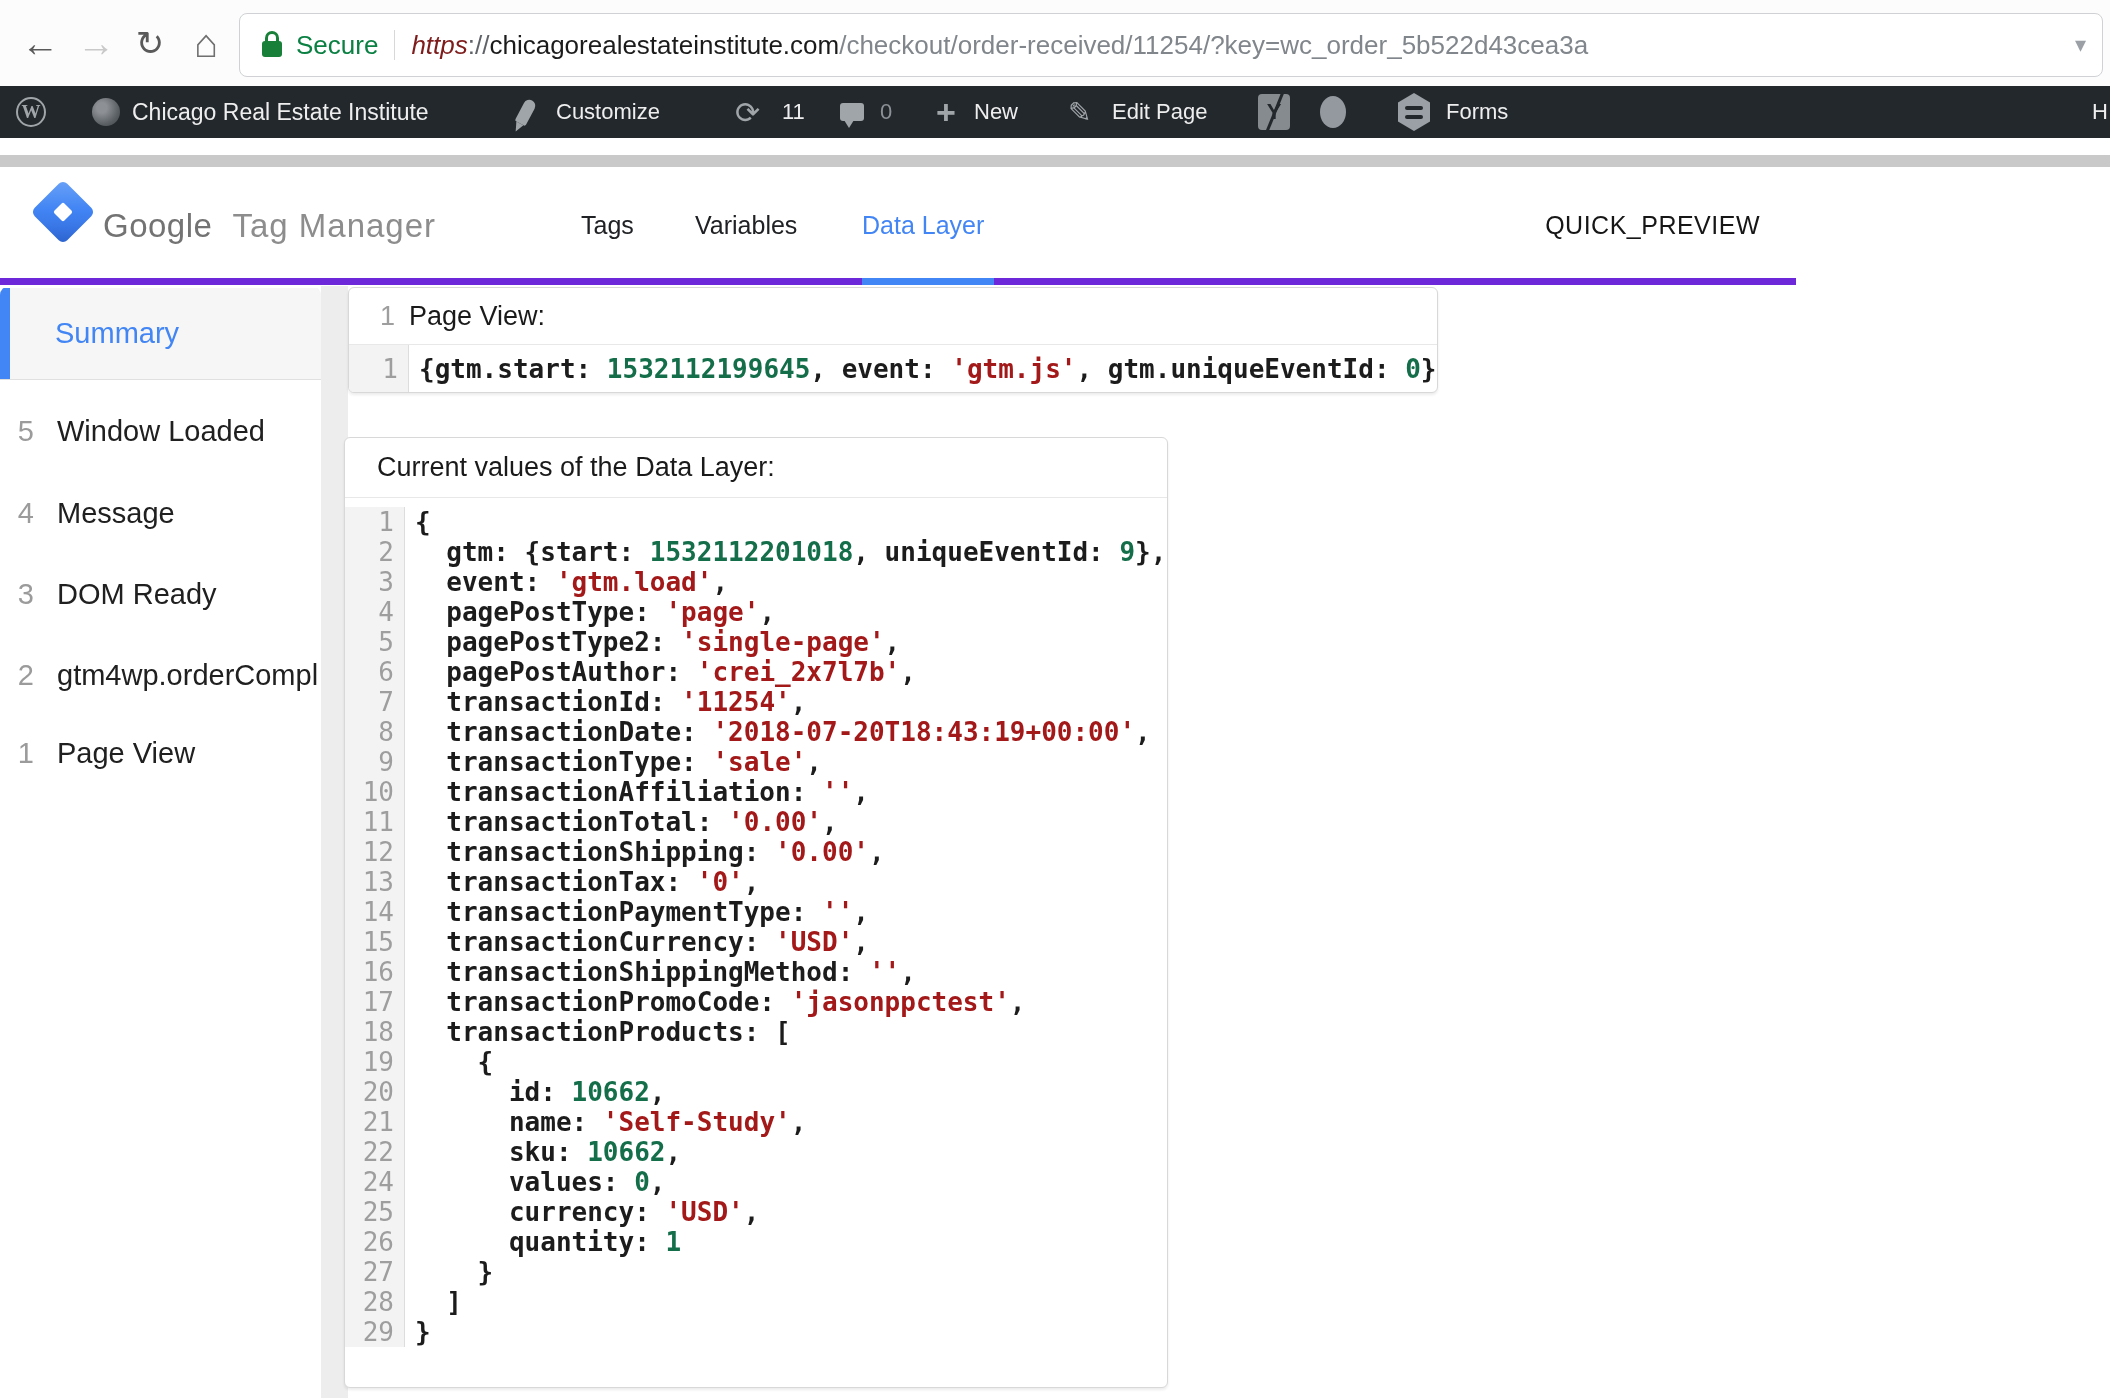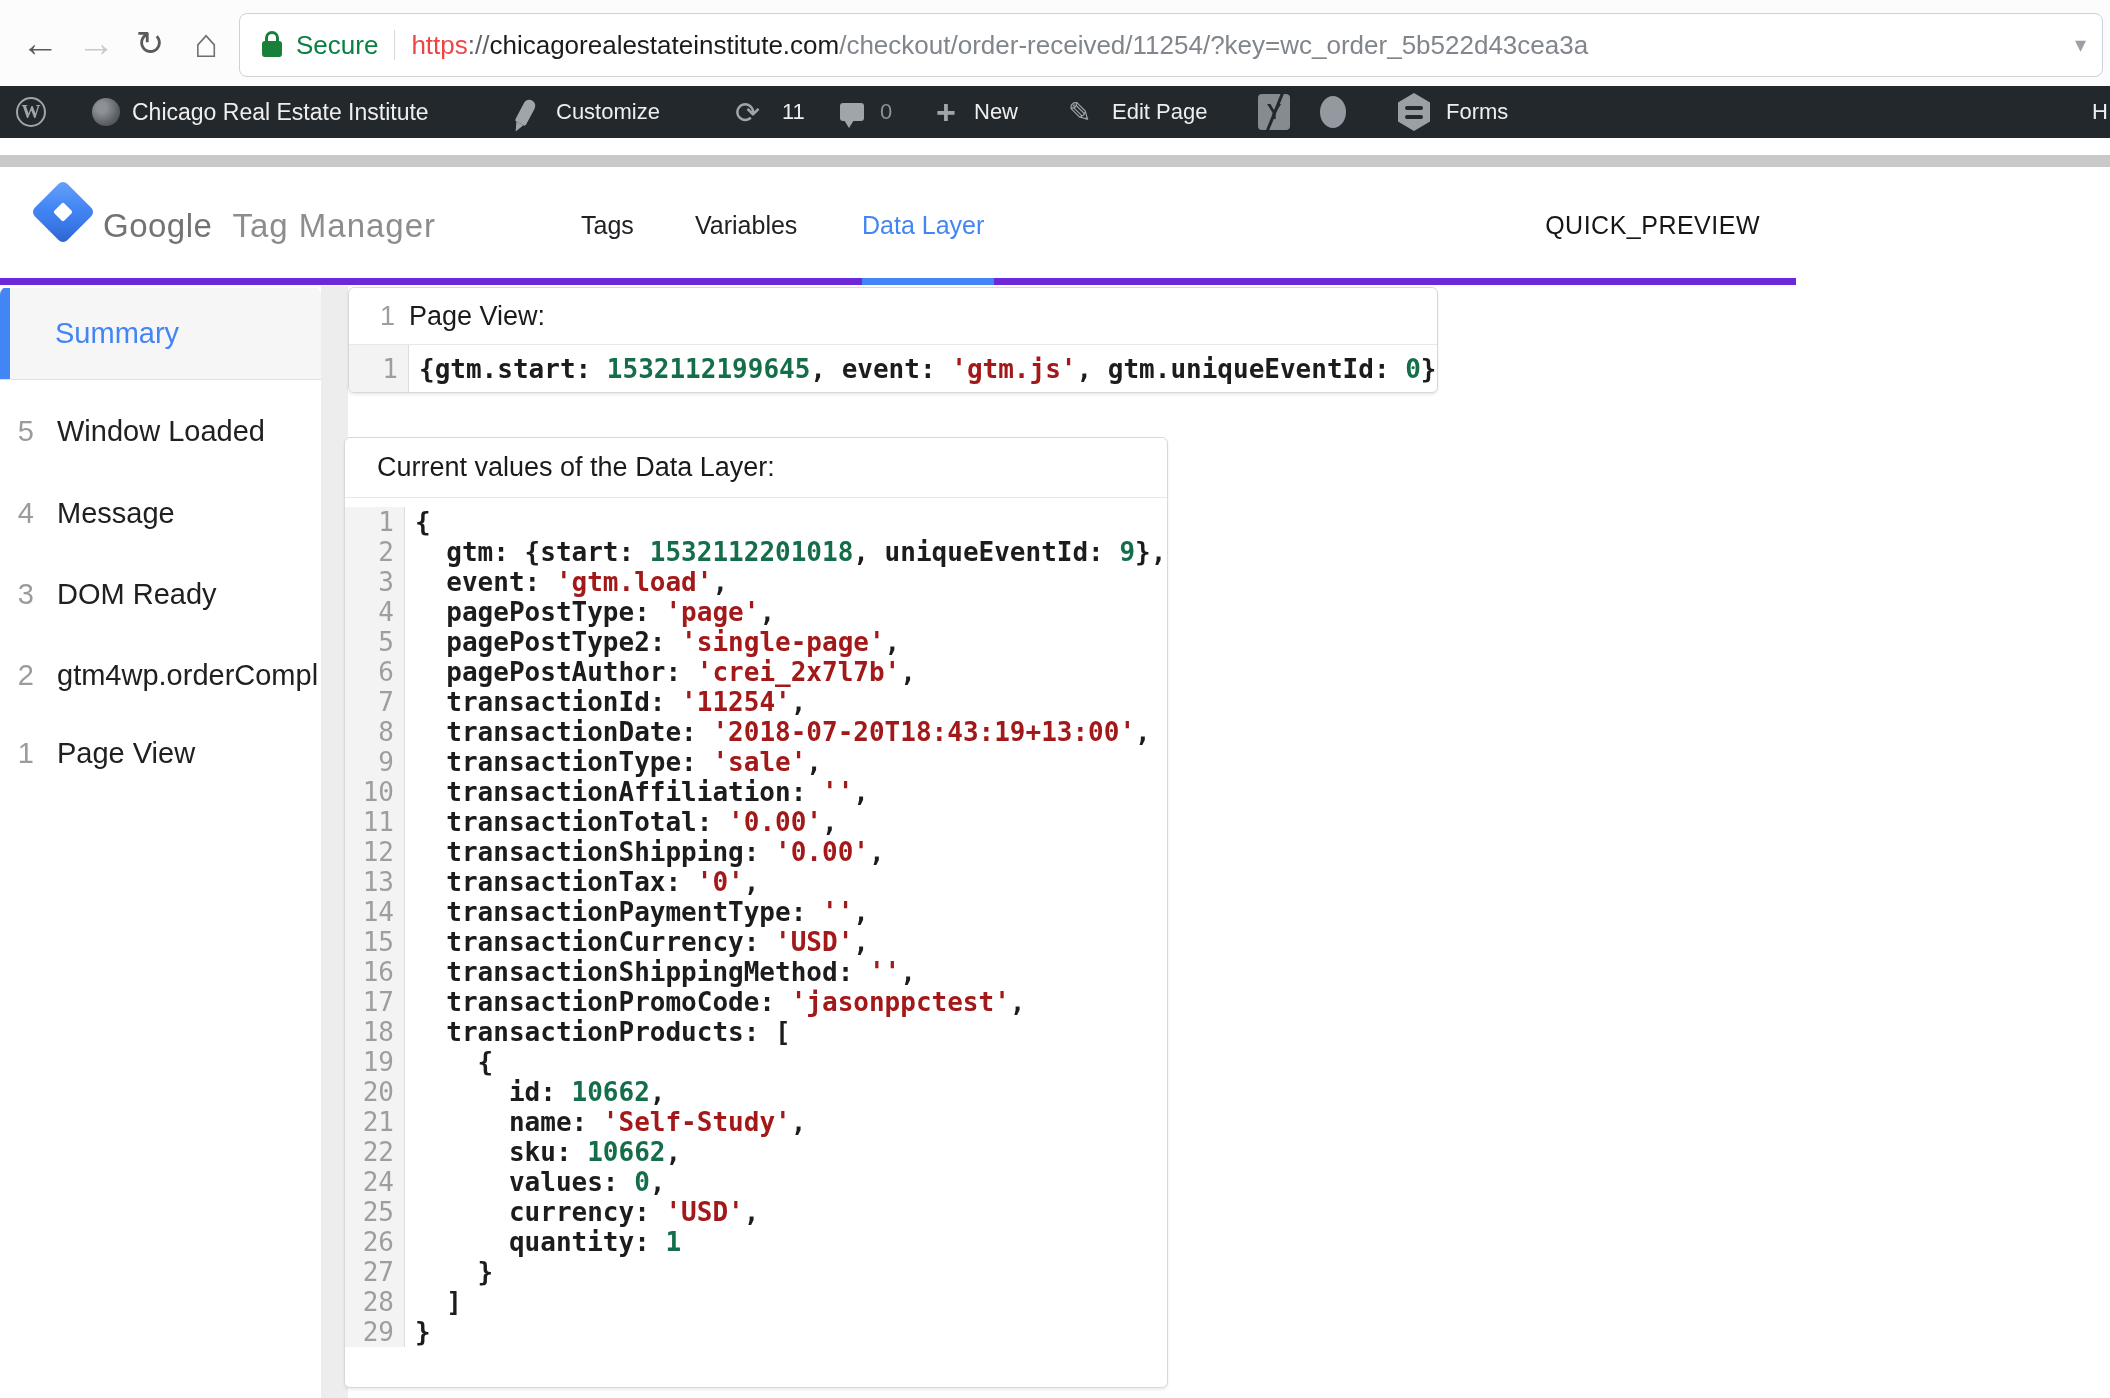--- a/index.html
+++ b/index.html
@@ -16,21 +16,21 @@
   .nav-reload{ left:128px; font-size:34px; }
   .nav-home{ left:184px; font-size:40px; color:#6f6f6f; }
   .url-bar{ position:absolute; left:239px; top:13px; width:1864px; height:64px; background:#fff;
             border:1px solid #cfd1d4; border-radius:8px; display:flex; align-items:center; }
   .lock-icon{ position:relative; width:20px; height:16px; background:#188038; border-radius:3px; margin-left:22px; margin-top:8px; }
   .lock-icon::before{ content:""; position:absolute; left:3px; top:-10px; width:8px; height:10px;
             border:3px solid #188038; border-bottom:none; border-radius:7px 7px 0 0; }
   .secure-label{ color:#0b8043; font-size:26px; margin-left:14px; }
   .url-divider{ width:1px; height:30px; background:#d8d8d8; margin:0 16px; }
   .url-text{ font-size:26px; white-space:nowrap; overflow:hidden; flex:1; }
-  .url-scheme{ color:#ef4444; }
+  .url-scheme{ color:#7f1d1d;font-style:italic; }
   .url-sep{ color:#5f6368; }
   .url-domain{ color:#1b1b1b; }
   .url-path{ color:#80868b; }
   .url-caret{ color:#9aa0a6; font-size:22px; margin-right:16px; }
 
   
   .admin-bar{ position:absolute; left:0; top:86px; width:2110px; height:52px; background:#23282d; color:#eee; }
   .ab-item{ position:absolute; top:0; height:52px; display:flex; align-items:center; color:#eee; font-size:22px; }
   .ab-icon{ color:#a0a5aa; }
   .wp-logo{ left:16px; }
@@ -269,21 +269,21 @@
           <div class="code-row">
             <div class="gutter-num">6</div>
             <pre class="code-text"><span class="tok-p">  pagePostAuthor: </span><span class="tok-s">'crei_2x7l7b'</span><span class="tok-p">,</span></pre>
           </div>
           <div class="code-row">
             <div class="gutter-num">7</div>
             <pre class="code-text"><span class="tok-p">  transactionId: </span><span class="tok-s">'11254'</span><span class="tok-p">,</span></pre>
           </div>
           <div class="code-row">
             <div class="gutter-num">8</div>
-            <pre class="code-text"><span class="tok-p">  transactionDate: </span><span class="tok-s">'2018-07-20T18:43:19+13:00'</span><span class="tok-p">,</span></pre>
+            <pre class="code-text"><span class="tok-p">  transactionDate: </span><span class="tok-s">'2018-07-20T18:43:19+00:00'</span><span class="tok-p">,</span></pre>
           </div>
           <div class="code-row">
             <div class="gutter-num">9</div>
             <pre class="code-text"><span class="tok-p">  transactionType: </span><span class="tok-s">'sale'</span><span class="tok-p">,</span></pre>
           </div>
           <div class="code-row">
             <div class="gutter-num">10</div>
             <pre class="code-text"><span class="tok-p">  transactionAffiliation: </span><span class="tok-s">''</span><span class="tok-p">,</span></pre>
           </div>
           <div class="code-row">

